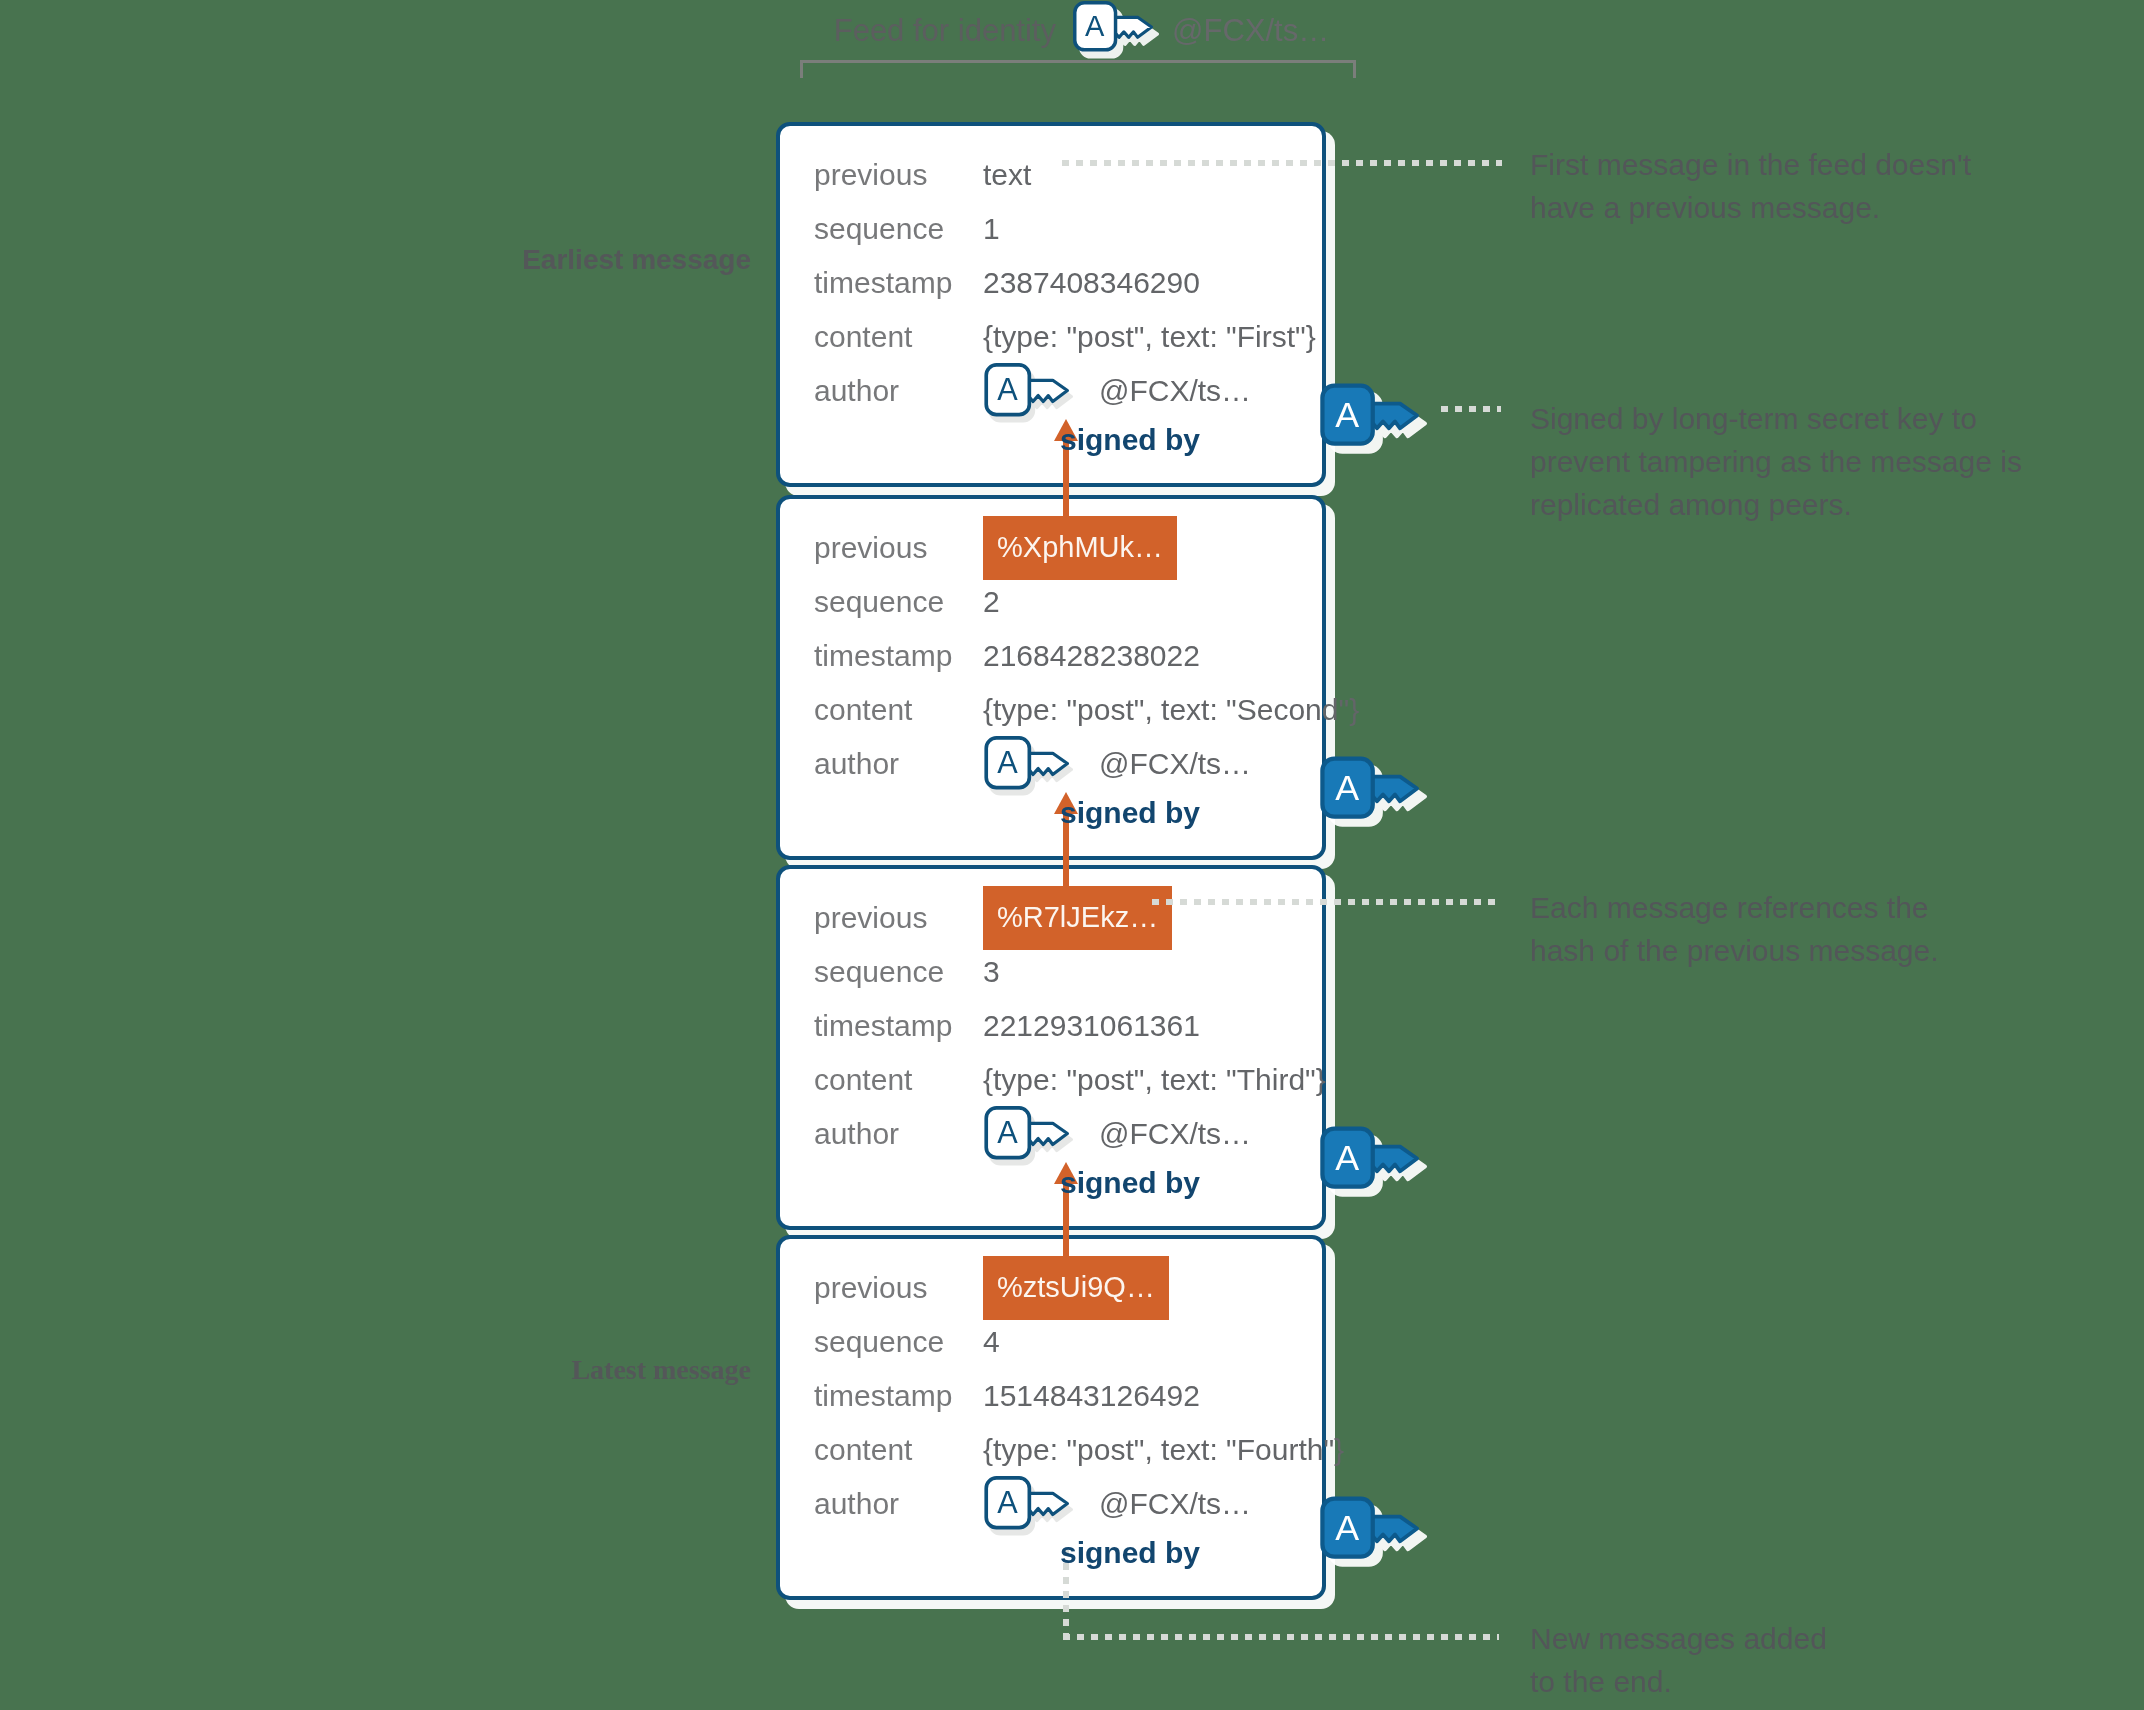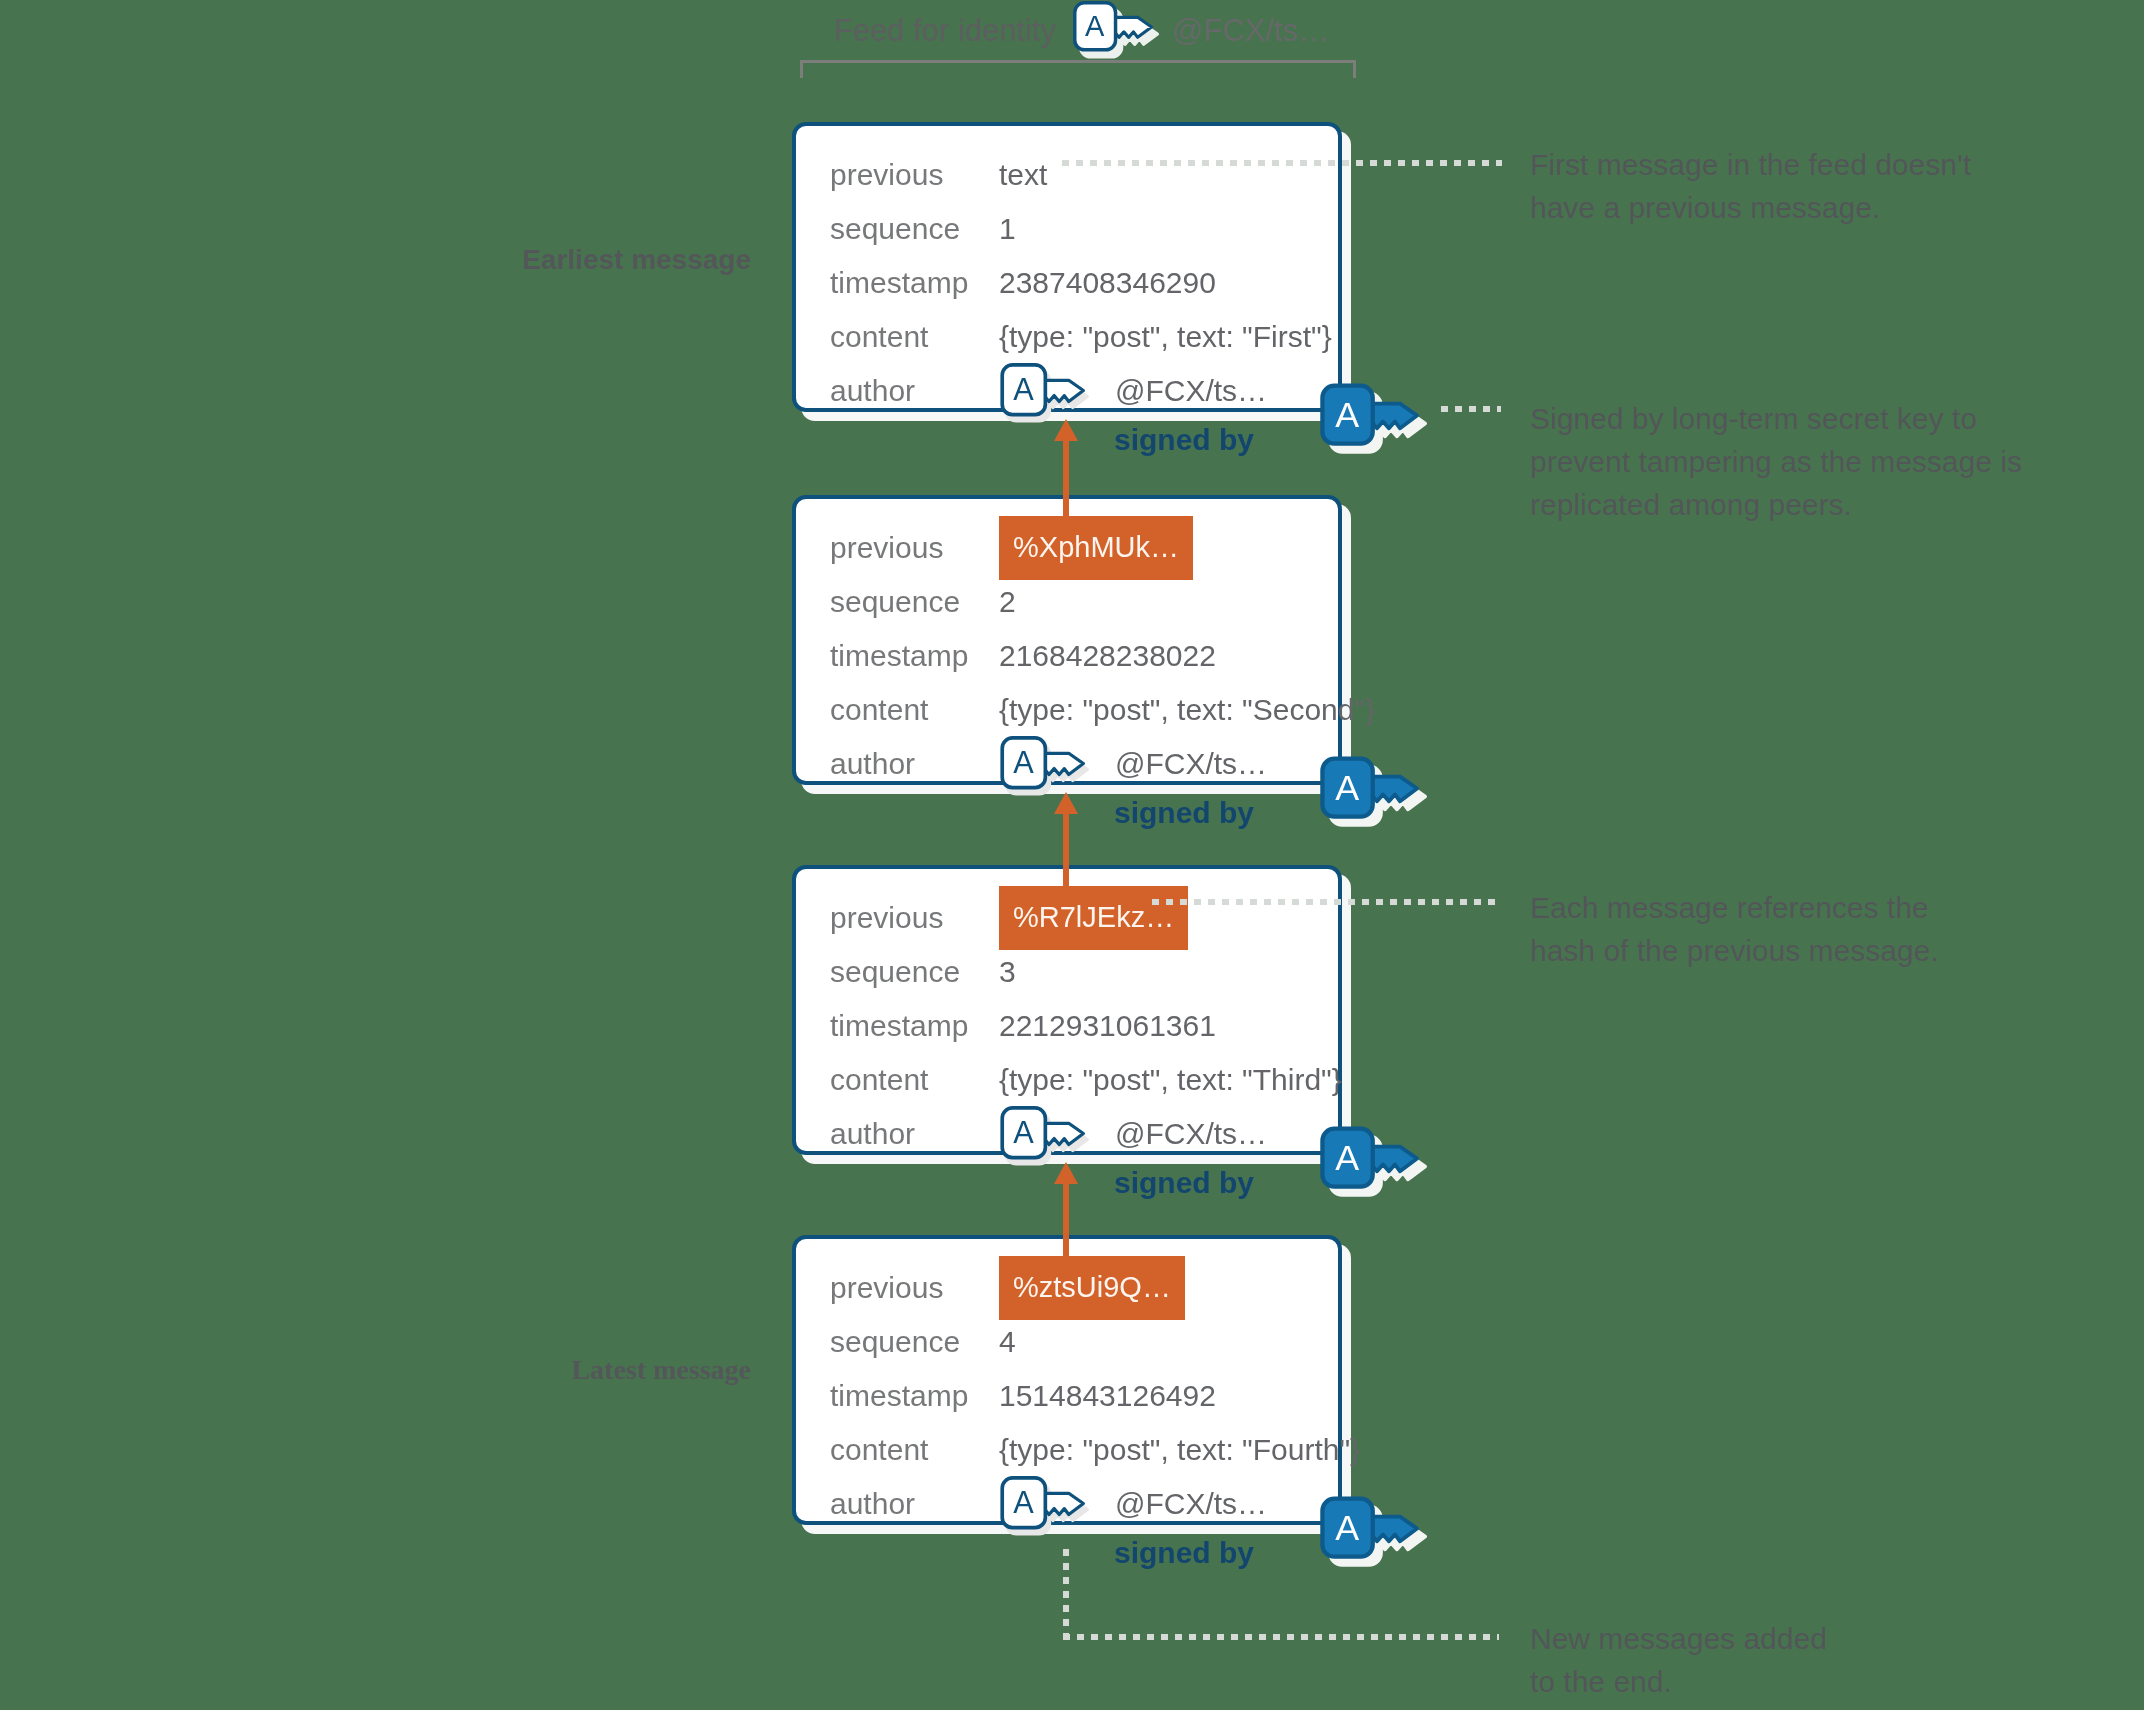--- a/index.html
+++ b/index.html
@@ -21,39 +21,39 @@
   .title-id{left:1172px;top:13px;font-size:31px;color:#66686a;}
   .bracket{left:800px;top:60px;width:550px;height:15px;
     border-top:3px solid #7b7e7b;border-left:3px solid #7b7e7b;border-right:3px solid #7b7e7b;}
 
   
   .side-label{left:451px;width:300px;text-align:right;
     font-size:28px;font-weight:bold;color:#545759;}
 
   
   .card{
-    left:792px;width:550px;height:290px;
+    left:776px;width:550px;height:365px;
     background:#ffffff;
     border:4px solid #0e517c;border-radius:14px;
     box-shadow:9px 9px 0 rgba(255,255,255,0.95);
     box-sizing:border-box;
     padding:22px 0 0 34px;
     z-index:1;
   }
   .row{height:54px;display:flex;align-items:center;}
   .row .label{width:169px;font-size:30px;color:#77787a;flex:none;}
   .row .value{font-size:30px;color:#636568;white-space:nowrap;display:flex;align-items:center;}
   .hash-chip{
     display:inline-block;background:#d2622a;color:#fcf5ef;
     font-size:29px;padding:16px 14px;line-height:1.1;
   }
   .author-id{margin-left:16px;}
 
   
-  .signed-label{left:1060px;width:248px;text-align:center;
+  .signed-label{left:1060px;width:248px;text-align:left;
     font-size:30px;font-weight:bold;color:#12466f;z-index:8;}
 
   
   .key{line-height:0;z-index:7;}
   .key svg{display:block;}
   .key-title svg{width:94px;height:54px;filter:drop-shadow(6px 7px 0 rgba(255,255,255,0.9));}
   .key-author svg{width:100px;height:57px;filter:drop-shadow(4px 6px 0 #e6e7e6);}
   .key-signed svg{width:116px;height:67px;filter:drop-shadow(8px 8px 0 rgba(255,255,255,0.93));}
   .key-author{margin-top:-2px;}
 

